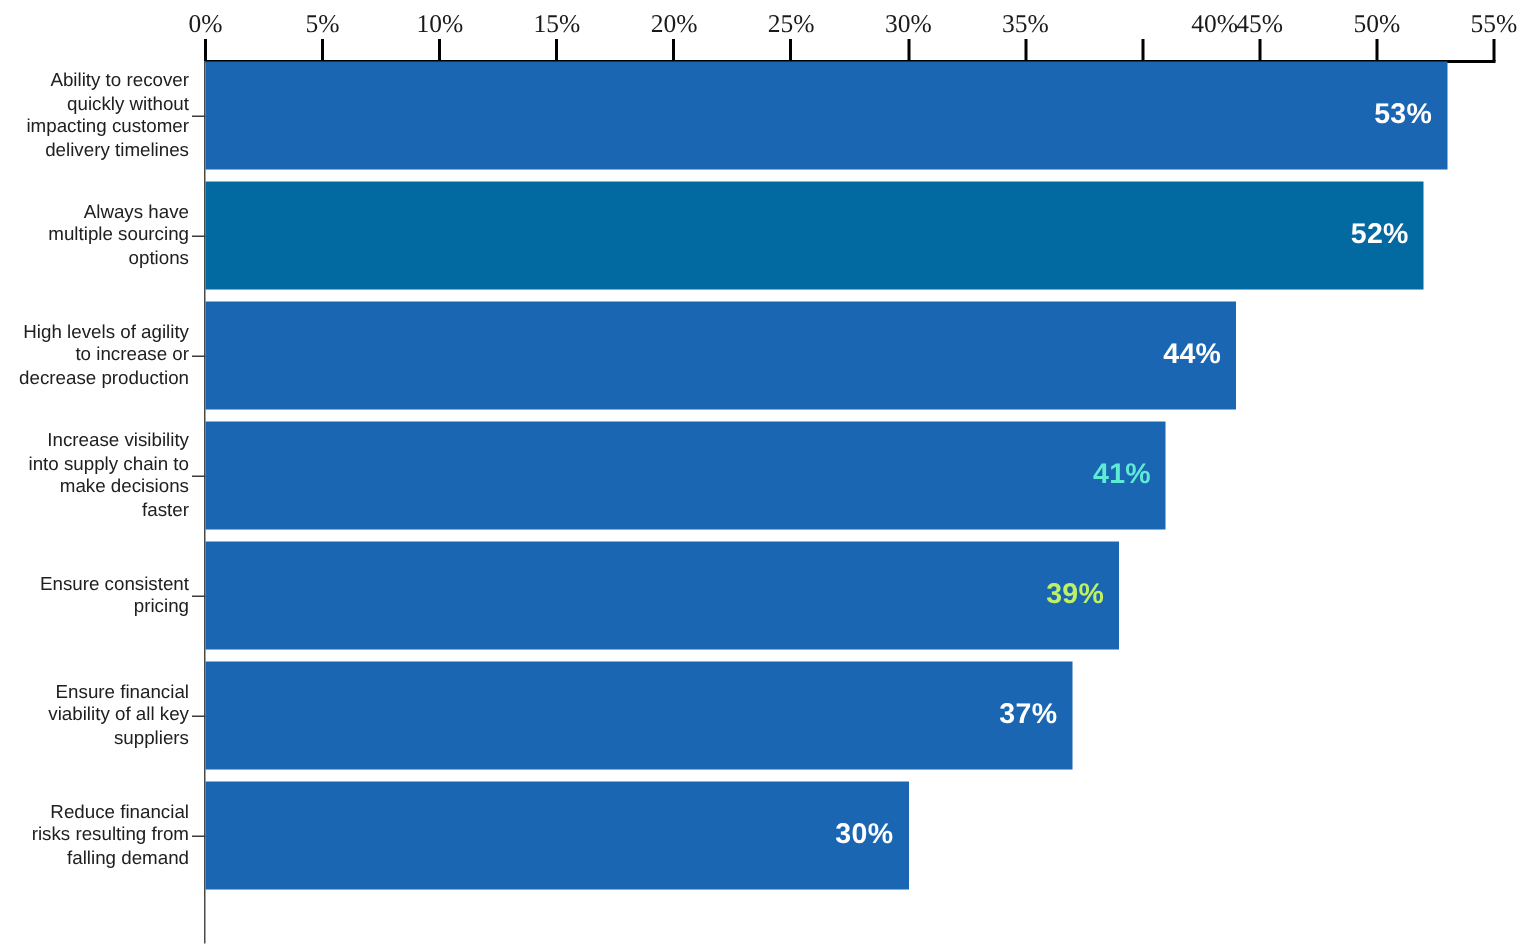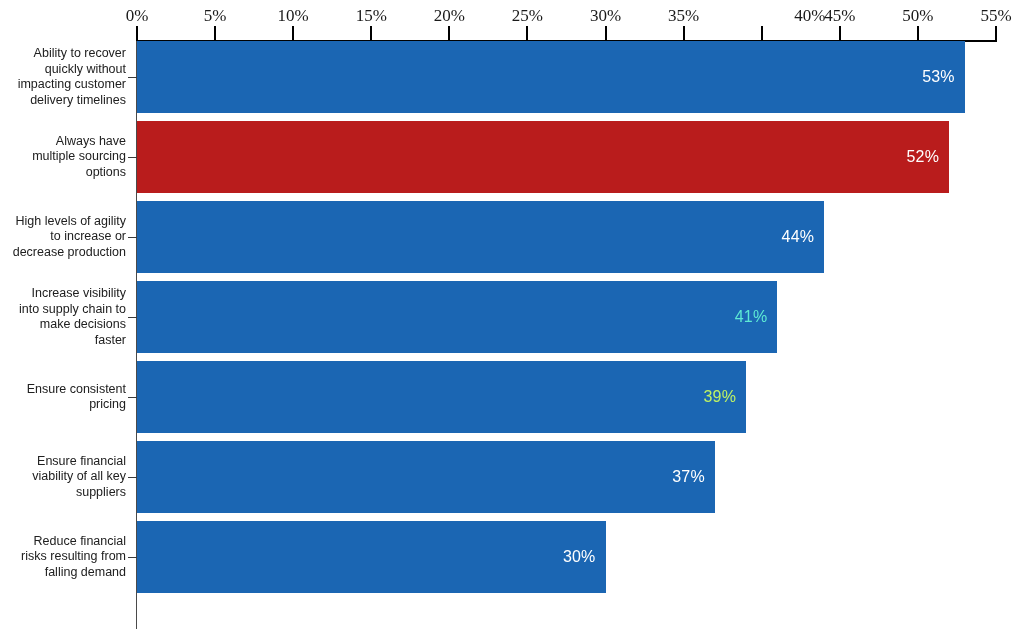--- a/index.html
+++ b/index.html
@@ -92,22 +92,22 @@
     background: #1b66b3;
   }
 
   .bar-value {
     position: absolute;
     right: 10px;
     top: 50%;
     transform: translateY(-50%);
     color: #ffffff;
     font-family: "Liberation Sans", sans-serif;
-    font-size: 16px;
-    font-weight: normal;
+    font-size: 19px;
+    font-weight: bold;
     letter-spacing: 0.2px;
     white-space: nowrap;
   }
 </style>
 </head>
 <body>
 
 <div id="chart-root">
 
   <div class="axis-line"></div>
@@ -199,21 +199,21 @@
           <span>risks resulting from</span>
           <span>falling demand</span>
         </div>
       </div>
     </div>
 
   <div id="bars">
       <div class="bar" style="left: 137px; top: 41px; width: 827.764px; height: 72px; background: rgb(27, 102, 179);">
         <span class="bar-value" style="color: rgb(255, 255, 255);">53%</span>
       </div>
-      <div class="bar" style="left: 137px; top: 121px; width: 812.145px; height: 72px; background: #b91c1c;">
+      <div class="bar" style="left: 137px; top: 121px; width: 812.145px; height: 72px; background: #0369a1;">
         <span class="bar-value" style="color: rgb(255, 255, 255);">52%</span>
       </div>
       <div class="bar" style="left: 137px; top: 201px; width: 687.2px; height: 72px; background: rgb(27, 102, 179);">
         <span class="bar-value" style="color: rgb(255, 255, 255);">44%</span>
       </div>
       <div class="bar" style="left: 137px; top: 281px; width: 640.345px; height: 72px; background: rgb(27, 102, 179);">
         <span class="bar-value" style="color: #5eead4;">41%</span>
       </div>
       <div class="bar" style="left: 137px; top: 361px; width: 609.109px; height: 72px; background: rgb(27, 102, 179);">
         <span class="bar-value" style="color: #bef264;">39%</span>

